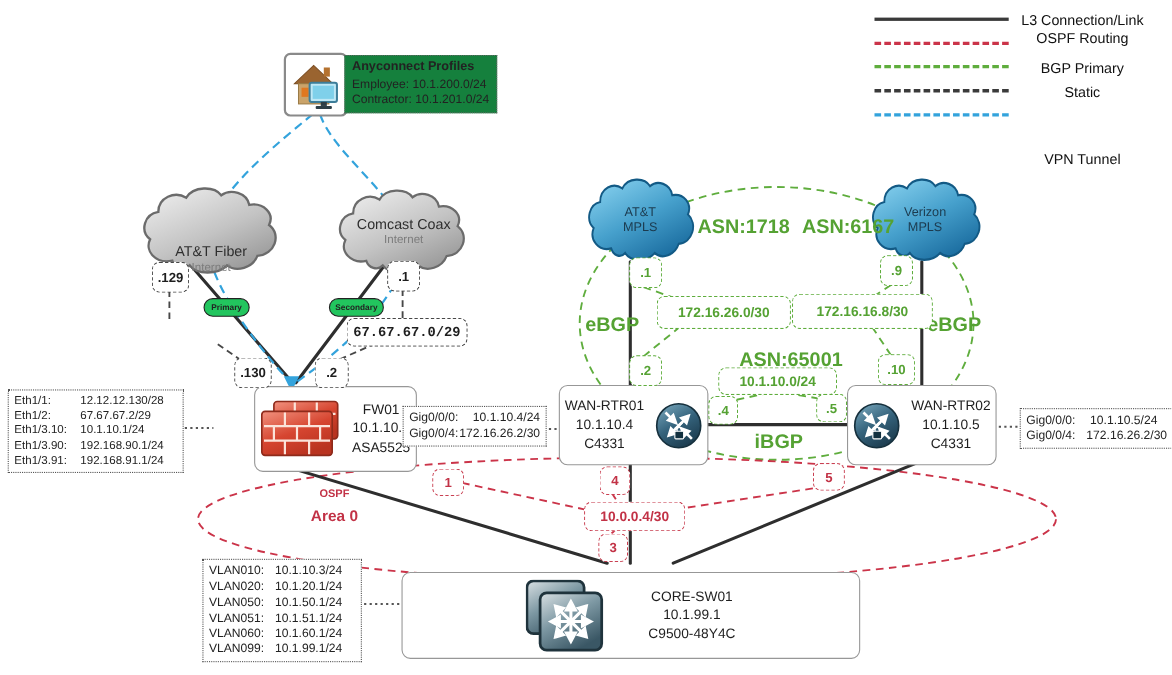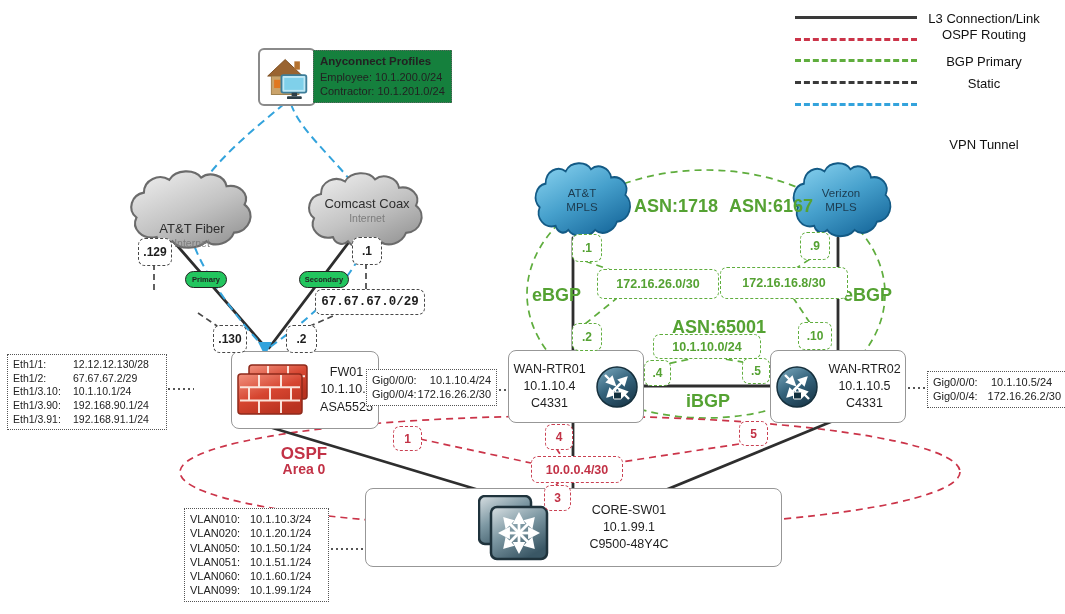--- a/index.html
+++ b/index.html
@@ -248,21 +248,21 @@
       <rect x="18.5" y="27" width="8" height="7" rx="1" fill="#12303f" stroke="#fff" stroke-width="1"></rect>
       <path d="M20.5,27 v-1.5 a2,2 0 0 1 4,0 v1.5" stroke="#fff" stroke-width="1.2" fill="none"></path>
     </svg>
     <div class="ntext">
       <div>WAN-RTR02</div>
       <div>10.1.10.5</div>
       <div>C4331</div>
     </div>
   </div>
 
-  <div class="node" style="left:365px;top:488px;width:415px;height:77px;gap:35px;">
+  <div class="node" style="left:365px;top:520px;width:415px;height:77px;gap:35px;">
     <svg width="76" height="66" viewBox="0 0 76 66">
       <rect x="1" y="1" width="52" height="48" rx="6" fill="url(#gradSlate)" stroke="#1f333c" stroke-width="2.5"></rect>
       <rect x="13" y="12" width="56" height="52" rx="6" fill="url(#gradSlate)" stroke="#1f333c" stroke-width="2.5"></rect>
       <g stroke="#fff" stroke-width="2.8" fill="#fff" transform="translate(14,13)">
         <line x1="27" y1="14" x2="27" y2="36"></line>
           <polygon points="27,7 23,14.5 31,14.5"></polygon>
           <polygon points="27,43 23,35.5 31,35.5"></polygon>
         <line x1="16" y1="25" x2="38" y2="25"></line>
           <polygon points="9,25 16.5,21 16.5,29"></polygon>
           <polygon points="45,25 37.5,21 37.5,29"></polygon>
@@ -371,21 +371,21 @@
   <div class="lbl green" style="left:572px;top:234px;width:28px;height:26px;">.1</div>
   <div class="lbl green" style="left:572px;top:323px;width:28px;height:26px;">.2</div>
   <div class="lbl green" style="left:800px;top:232px;width:28px;height:26px;">.9</div>
   <div class="lbl green" style="left:798px;top:322px;width:32px;height:26px;">.10</div>
   <div class="lbl green big" style="left:597px;top:269px;width:120px;height:28px;">172.16.26.0/30</div>
   <div class="lbl green big" style="left:720px;top:267px;width:126px;height:30px;">172.16.16.8/30</div>
   <div class="lbl green big" style="left:653px;top:334px;width:106px;height:23px;">10.1.10.0/24</div>
   <div class="lbl green" style="left:644px;top:360px;width:25px;height:24px;">.4</div>
   <div class="lbl green" style="left:742px;top:358px;width:26px;height:24px;">.5</div>
 
-  <div class="freetext rtext" style="left:276px;top:444px;width:56px;font-size:17px;">OSPF</div>
+  <div class="freetext rtext" style="left:276px;top:444px;width:56px;font-size:10px;">OSPF</div>
   <div class="freetext rtext" style="left:276px;top:461px;width:56px;font-size:14px;">Area 0</div>
   <div class="lbl red" style="left:393px;top:426px;width:27px;height:23px;">1</div>
   <div class="lbl red" style="left:545px;top:424px;width:26px;height:24px;">4</div>
   <div class="lbl red" style="left:739px;top:421px;width:27px;height:23px;">5</div>
   <div class="lbl red" style="left:544px;top:485px;width:25px;height:24px;">3</div>
   <div class="lbl red big" style="left:531px;top:456px;width:90px;height:25px;">10.0.0.4/30</div>
 
 </div>
 
 </body></html>

